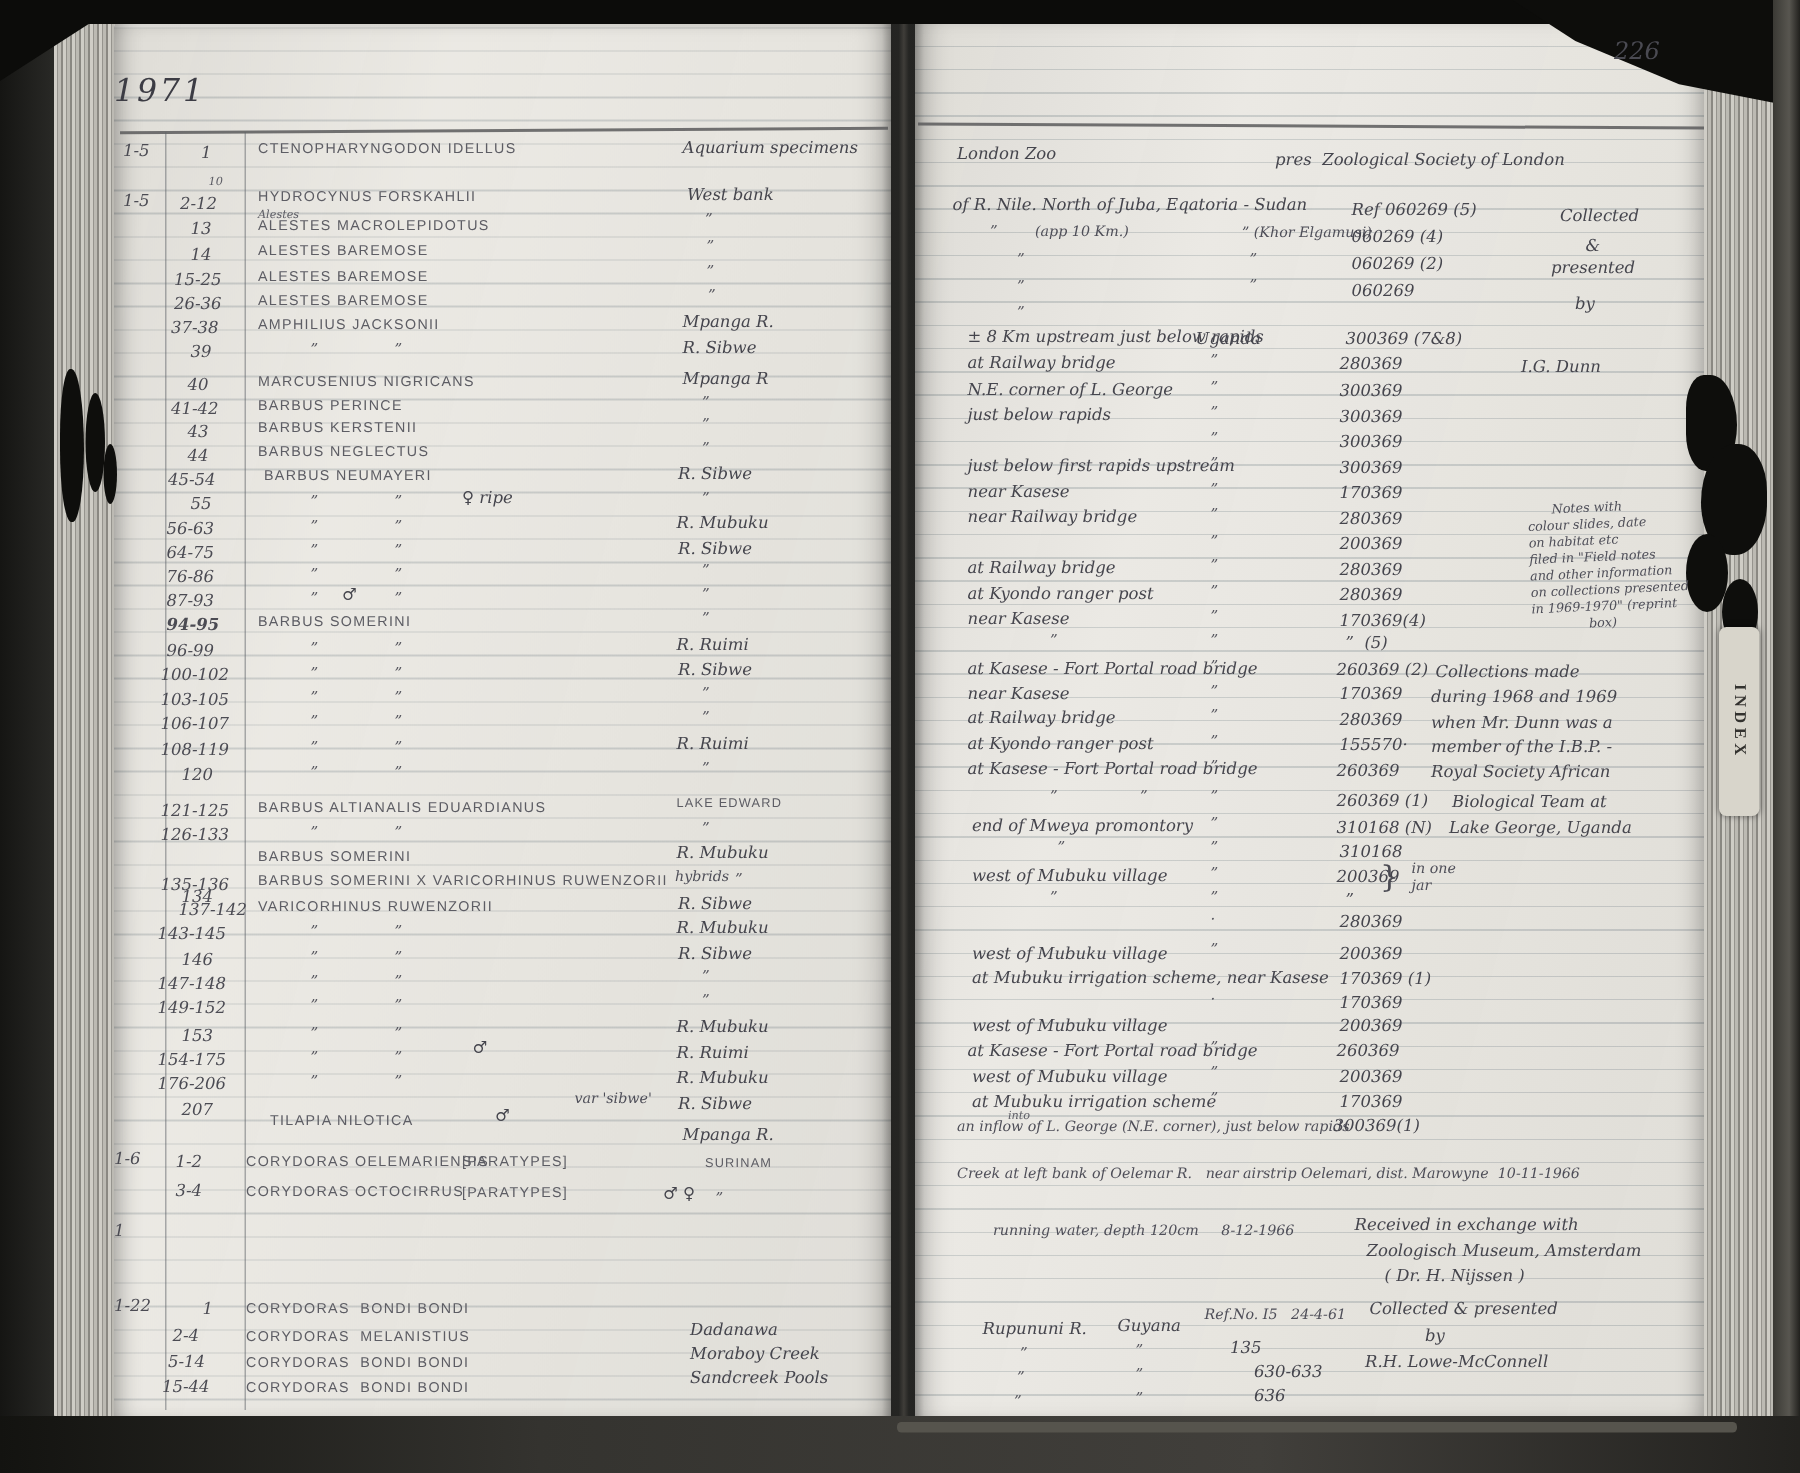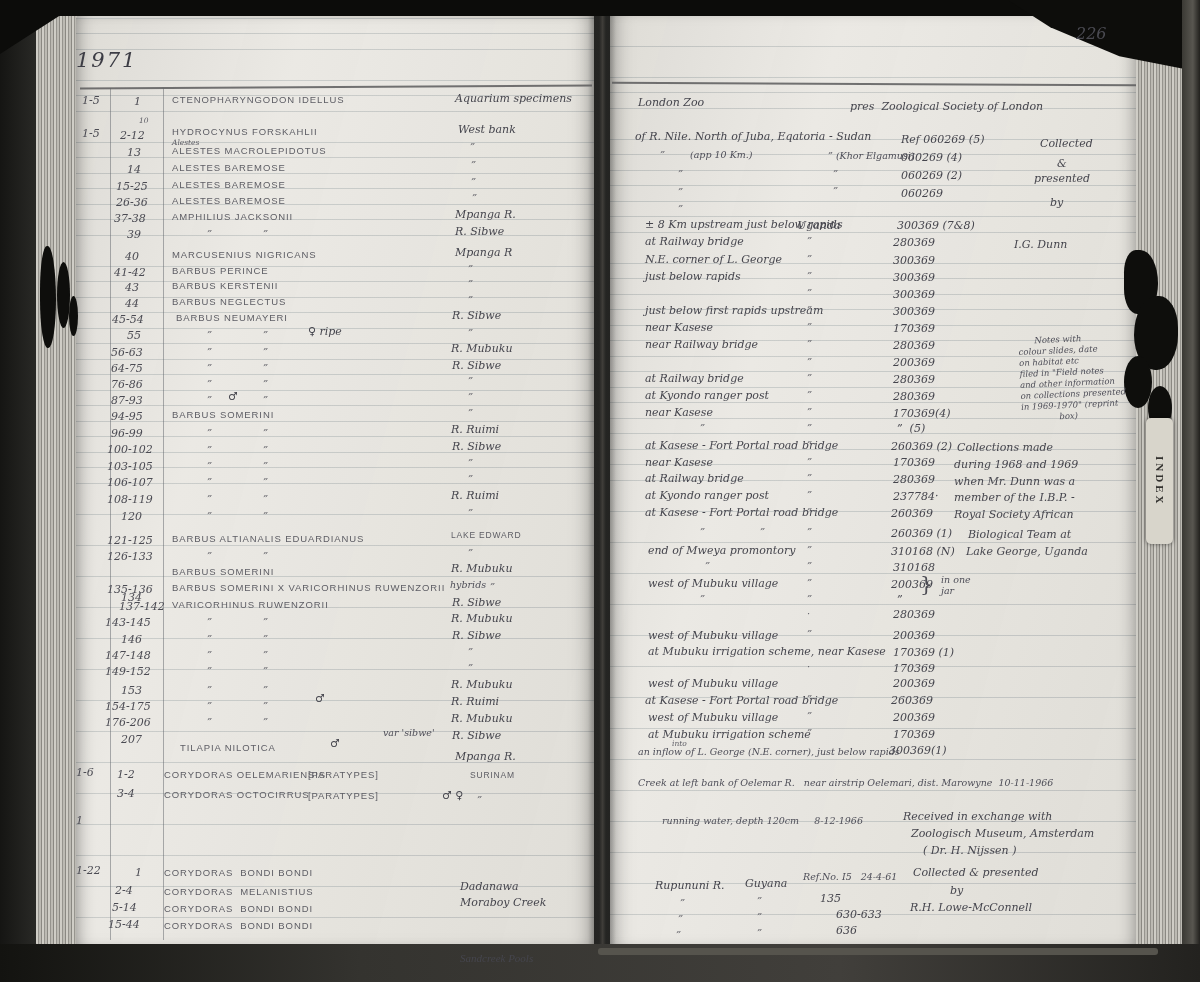--- a/index.html
+++ b/index.html
@@ -210,21 +210,21 @@
       <div class="it s-d" style="left: 807px; top: 389px;">”</div>
       <div class="it s-h" style="left: 893px; top: 390px;">280369</div>
       <div class="it s-n" style="left: 111px; top: 394px;">87-93</div>
       <div class="it s-d" style="left: 207px; top: 394px;">”</div>
       <div class="it s-h" style="left: 228px; top: 390px;">♂</div>
       <div class="it s-d" style="left: 263px; top: 394px;">”</div>
       <div class="it s-d" style="left: 468px; top: 391px;">”</div>
       <div class="it s-h" style="left: 645px; top: 406px;">near Kasese</div>
       <div class="it s-d" style="left: 807px; top: 406px;">”</div>
       <div class="it s-h" style="left: 893px; top: 407px;">170369(4)</div>
-      <div class="it s-n" style="left: 111px; top: 410px;">94-95</div>
+      <div class="it s-n" style="left: 111px; top: 410px; font-weight: bold;">94-95</div>
       <div class="it s-c" style="left: 172px; top: 409px;">BARBUS SOMERINI</div>
       <div class="it s-d" style="left: 468px; top: 407px;">”</div>
       <div class="it s-d" style="left: 700px; top: 422px;">”</div>
       <div class="it s-d" style="left: 807px; top: 422px;">”</div>
       <div class="it s-h" style="left: 897px; top: 422px;">”  (5)</div>
       <div class="it s-n" style="left: 111px; top: 427px;">96-99</div>
       <div class="it s-d" style="left: 207px; top: 427px;">”</div>
       <div class="it s-d" style="left: 263px; top: 427px;">”</div>
       <div class="it s-h" style="left: 451px; top: 423px;">R. Ruimi</div>
       <div class="it s-h" style="left: 645px; top: 439px;">at Kasese - Fort Portal road bridge</div>
@@ -246,21 +246,21 @@
       <div class="it s-h" style="left: 645px; top: 472px;">at Railway bridge</div>
       <div class="it s-d" style="left: 807px; top: 472px;">”</div>
       <div class="it s-h" style="left: 893px; top: 473px;">280369</div>
       <div class="it s-h" style="left: 954px; top: 475px;">when Mr. Dunn was a</div>
       <div class="it s-n" style="left: 107px; top: 476px;">106-107</div>
       <div class="it s-d" style="left: 207px; top: 476px;">”</div>
       <div class="it s-d" style="left: 263px; top: 476px;">”</div>
       <div class="it s-d" style="left: 468px; top: 473px;">”</div>
       <div class="it s-h" style="left: 645px; top: 489px;">at Kyondo ranger post</div>
       <div class="it s-d" style="left: 807px; top: 489px;">”</div>
-      <div class="it s-h" style="left: 893px; top: 490px;">237784·</div>
+      <div class="it s-h" style="left: 893px; top: 490px;">155570·</div>
       <div class="it s-h" style="left: 954px; top: 491px;">member of the I.B.P. -</div>
       <div class="it s-n" style="left: 107px; top: 493px;">108-119</div>
       <div class="it s-d" style="left: 207px; top: 493px;">”</div>
       <div class="it s-d" style="left: 263px; top: 493px;">”</div>
       <div class="it s-h" style="left: 451px; top: 489px;">R. Ruimi</div>
       <div class="it s-h" style="left: 645px; top: 506px;">at Kasese - Fort Portal road bridge</div>
       <div class="it s-d" style="left: 807px; top: 506px;">”</div>
       <div class="it s-h" style="left: 891px; top: 507px;">260369</div>
       <div class="it s-h" style="left: 954px; top: 508px;">Royal Society African</div>
       <div class="it s-n" style="left: 121px; top: 510px;">120</div>
@@ -395,21 +395,21 @@
       <div class="it s-h" style="left: 950px; top: 884px;">by</div>
       <div class="it s-n" style="left: 112px; top: 901px;">5-14</div>
       <div class="it s-c" style="left: 164px; top: 903px;">CORYDORAS  BONDI BONDI</div>
       <div class="it s-h" style="left: 460px; top: 896px;">Moraboy Creek</div>
       <div class="it s-d" style="left: 678px; top: 913px;">”</div>
       <div class="it s-d" style="left: 757px; top: 911px;">”</div>
       <div class="it s-h" style="left: 836px; top: 908px;">630-633</div>
       <div class="it s-h" style="left: 910px; top: 901px;">R.H. Lowe-McConnell</div>
       <div class="it s-n" style="left: 108px; top: 918px;">15-44</div>
       <div class="it s-c" style="left: 164px; top: 920px;">CORYDORAS  BONDI BONDI</div>
-      <div class="it s-h" style="left: 460px; top: 952px; font-family: Liberation Serif, serif;">Sandcreek Pools</div>
+      <div class="it s-h" style="left: 460px; top: 912px;">Sandcreek Pools</div>
       <div class="it s-d" style="left: 676px; top: 929px;">”</div>
       <div class="it s-d" style="left: 757px; top: 927px;">”</div>
       <div class="it s-h" style="left: 836px; top: 924px;">636</div>
       <div class="it s-nt" style="left: 1018px; top: 336px;">      Notes with
 colour slides, date
 on habitat etc
 filed in "Field notes
 and other information
 on collections presented
 in 1969-1970" (reprint

